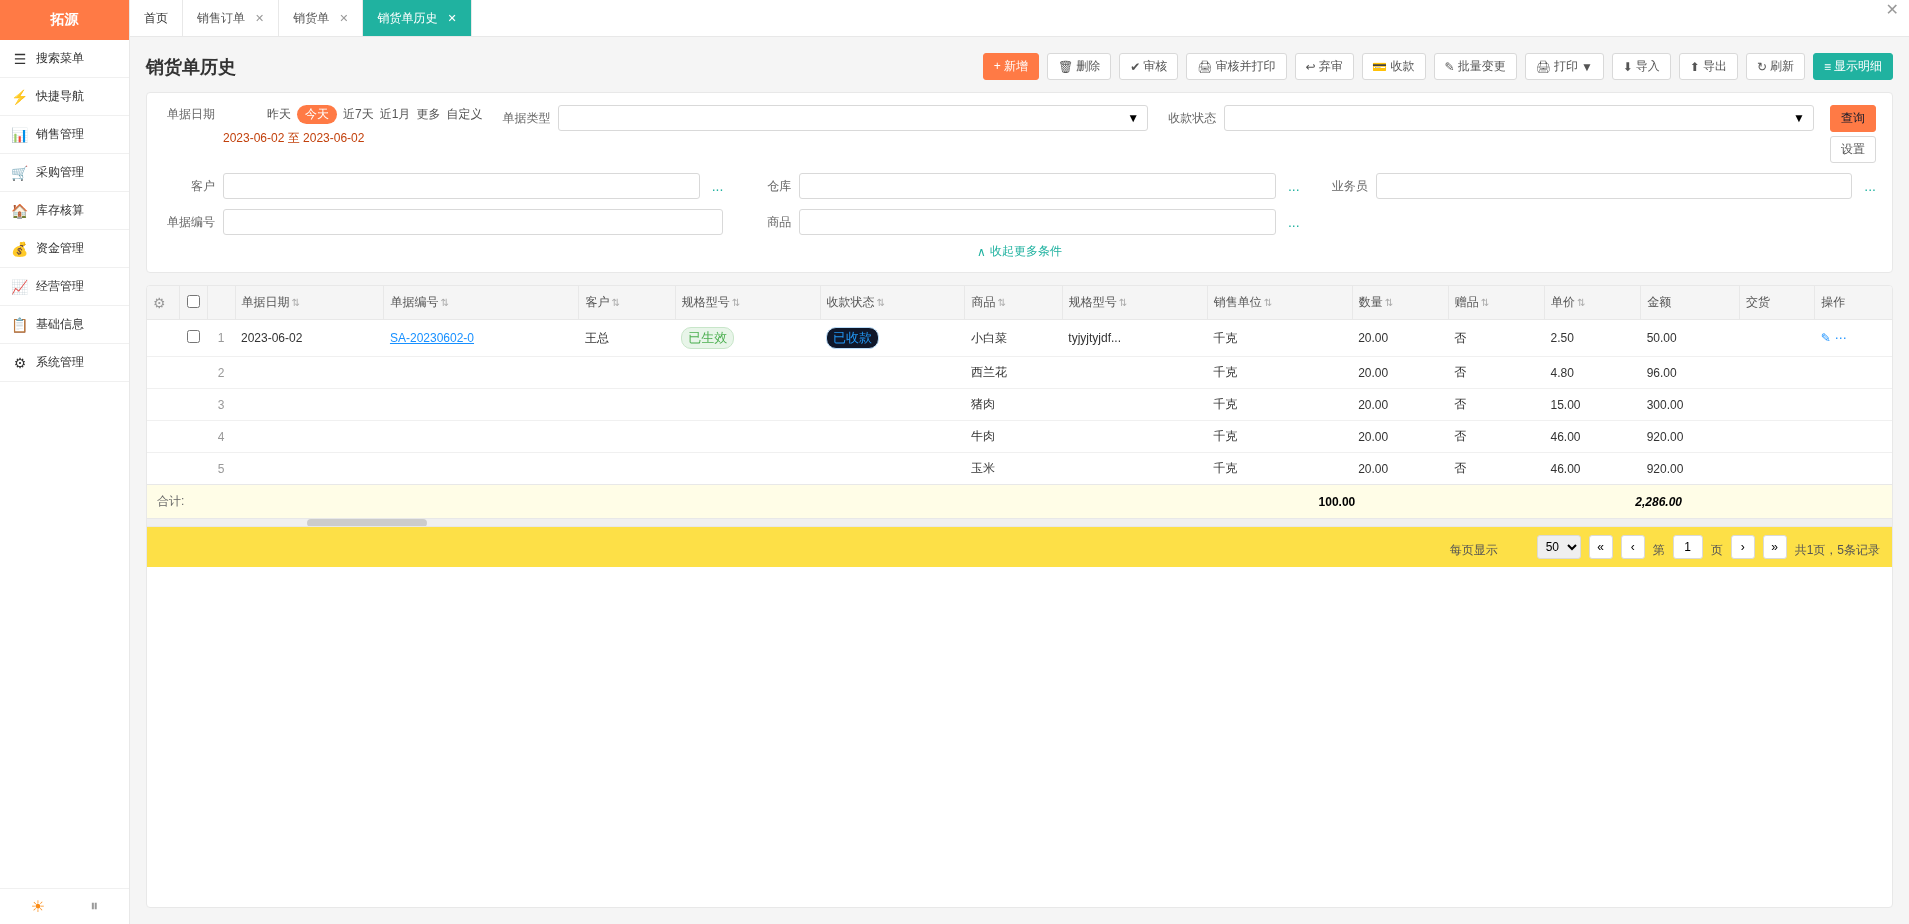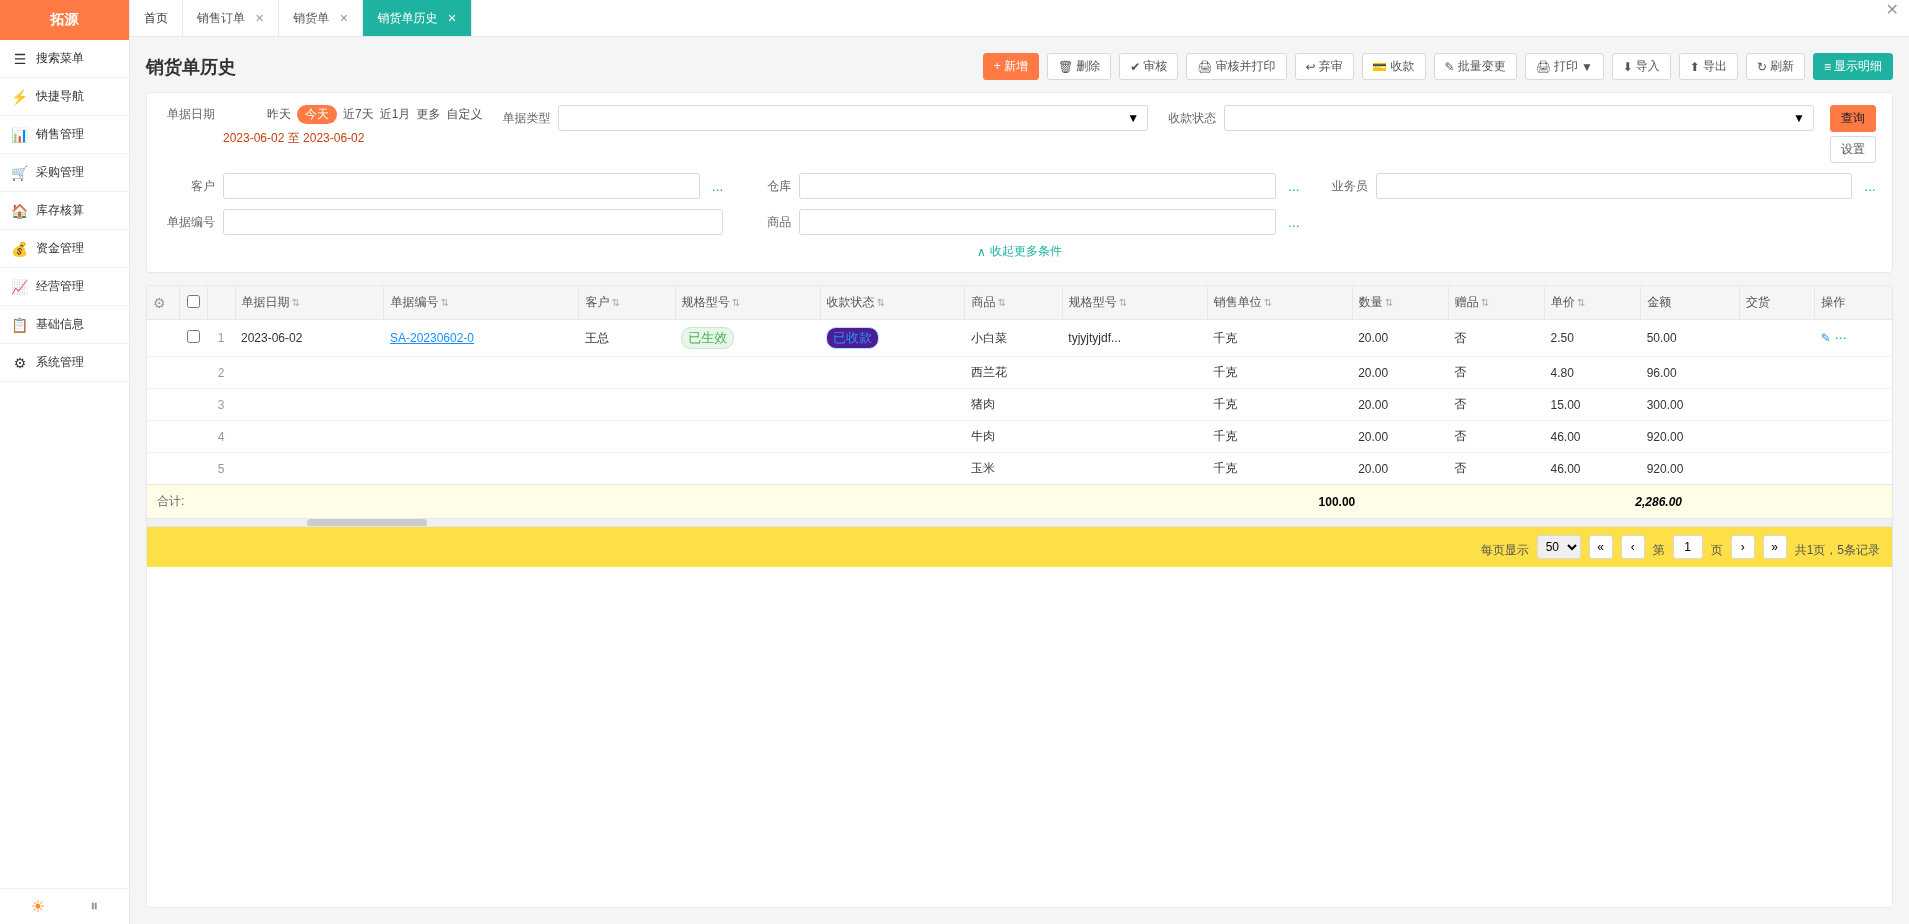--- a/index.html
+++ b/index.html
@@ -240,21 +240,21 @@
       gap: 2px;
     }
     .sort-icon { font-size: 10px; color: #aaa; }
     .badge {
       display: inline-block;
       padding: 1px 6px;
       border-radius: 10px;
       font-size: 13px;
     }
     .badge-green { background: #e8f5e9; color: #4caf50; border: 1px solid #c8e6c9; }
-    .badge-blue { background: #4c1d95; color: #2196f3; border: 1px solid #bbdefb; }
+    .badge-blue { background: #0f172a; color: #2196f3; border: 1px solid #bbdefb; }
     .settings-icon { color: #999; font-size: 14px; cursor: pointer; }
 
     
     .table-footer {
       background: #fffde7;
       border-top: 1px solid #e8e8e8;
       padding: 8px 10px;
       display: flex;
       align-items: center;
     }
@@ -289,20 +289,21 @@
       height: 24px;
       border: 1px solid #d9d9d9;
       border-radius: 3px;
       text-align: center;
     }
     .per-page-select {
       border: 1px solid #d9d9d9;
       border-radius: 3px;
       height: 24px;
       padding: 0 4px;
+      margin-left: 31px;
     }
     .scrollbar-wrap {
       height: 8px;
       background: #f0f0f0;
       border-top: 1px solid #e8e8e8;
     }
     .scrollbar-thumb {
       height: 8px;
       width: 120px;
       background: #ccc;

